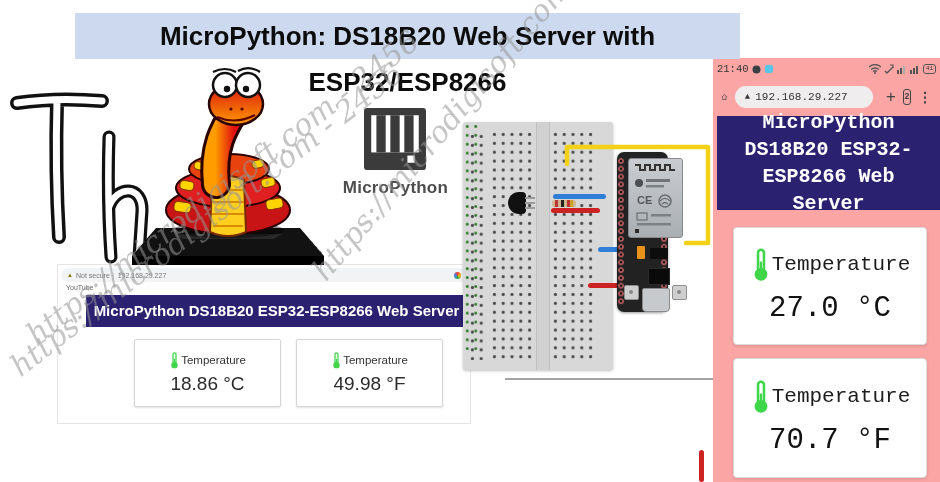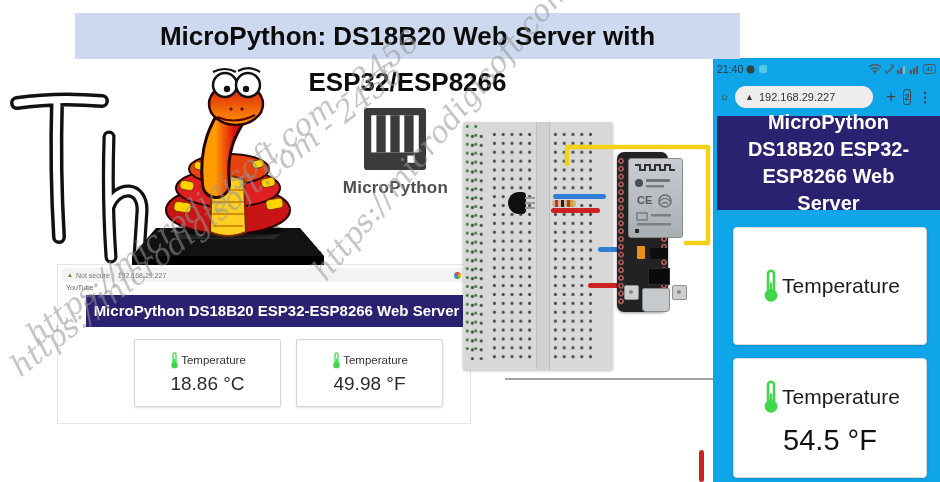--- a/index.html
+++ b/index.html
@@ -85,21 +85,21 @@
   .esp-btn{position:absolute;width:13px;height:13px;background:#cfcfcf;border:1px solid #8f8f8f;border-radius:2px;top:133px;}
   .esp-btn.l{left:7px;} .esp-btn.r{left:55px;}
   .esp-btn::after{content:"";position:absolute;left:3.5px;top:3.5px;width:4px;height:4px;border-radius:50%;background:#888;}
 
   
   .fz-line{left:505px;top:378px;width:232px;height:2px;background:#a3a3a3;z-index:1;}
   .fz-wrap{left:641px;top:322px;width:62px;text-align:center;z-index:2;}
   .fz-text{font-size:13.5px;color:#8f8f8f;margin-top:-2px;letter-spacing:.3px;}
 
   
-  .phone{left:713px;top:58px;width:227px;height:424px;background:#0ea5e9;z-index:2;}
+  .phone{left:713px;top:58px;width:227px;height:424px;background:#fca5a5;z-index:2;font-family:Liberation Mono, monospace;}
   .p-status{position:absolute;left:4px;top:4px;right:4px;height:14px;display:flex;align-items:center;
     font-size:10.5px;color:#333;gap:3px;}
   .p-status .spacer{flex:1;}
   .p-batt{display:flex;align-items:center;border:1px solid #555;border-radius:3px;height:8px;padding:0 2px;
     font-size:6px;color:#333;line-height:8px;}
   .p-toolbar{position:absolute;left:2px;top:26px;right:2px;height:26px;display:flex;align-items:center;gap:7px;padding:0 6px;}
   .p-pill{flex:0 0 auto;width:118px;height:22px;background:#efeded;border-radius:12px;display:flex;
     align-items:center;gap:5px;padding:0 10px;font-size:11px;color:#333;}
   .p-pill .warn{font-size:9px;color:#3c3c3c;}
   .p-plus{font-size:17px;color:#444;font-weight:400;margin-left:6px;}
@@ -342,28 +342,29 @@
 
     <div class="p-card p-card1">
       <div class="lab">
         <svg class="statico" width="22" height="34" viewBox="0 0 24 40">
           <rect x="8.5" y="2" width="7" height="25" rx="3.5" fill="#fff" stroke="#3fd64a" stroke-width="3"></rect>
           <circle cx="12" cy="31" r="7.5" fill="#3fd64a"></circle>
           <rect x="10.6" y="16" width="2.8" height="14" fill="#3fd64a"></rect>
         </svg>
         <span>Temperature</span>
       </div>
+      <div class="val">27.0 °C</div>
     </div>
 
     <div class="p-card p-card2">
       <div class="lab">
         <svg class="statico" width="22" height="34" viewBox="0 0 24 40">
           <rect x="8.5" y="2" width="7" height="25" rx="3.5" fill="#fff" stroke="#3fd64a" stroke-width="3"></rect>
           <circle cx="12" cy="31" r="7.5" fill="#3fd64a"></circle>
           <rect x="10.6" y="16" width="2.8" height="14" fill="#3fd64a"></rect>
         </svg>
         <span>Temperature</span>
       </div>
-      <div class="val">54.5 °F</div>
+      <div class="val">70.7 °F</div>
     </div>
   </div>
 
 </div>
 
 </body></html>

